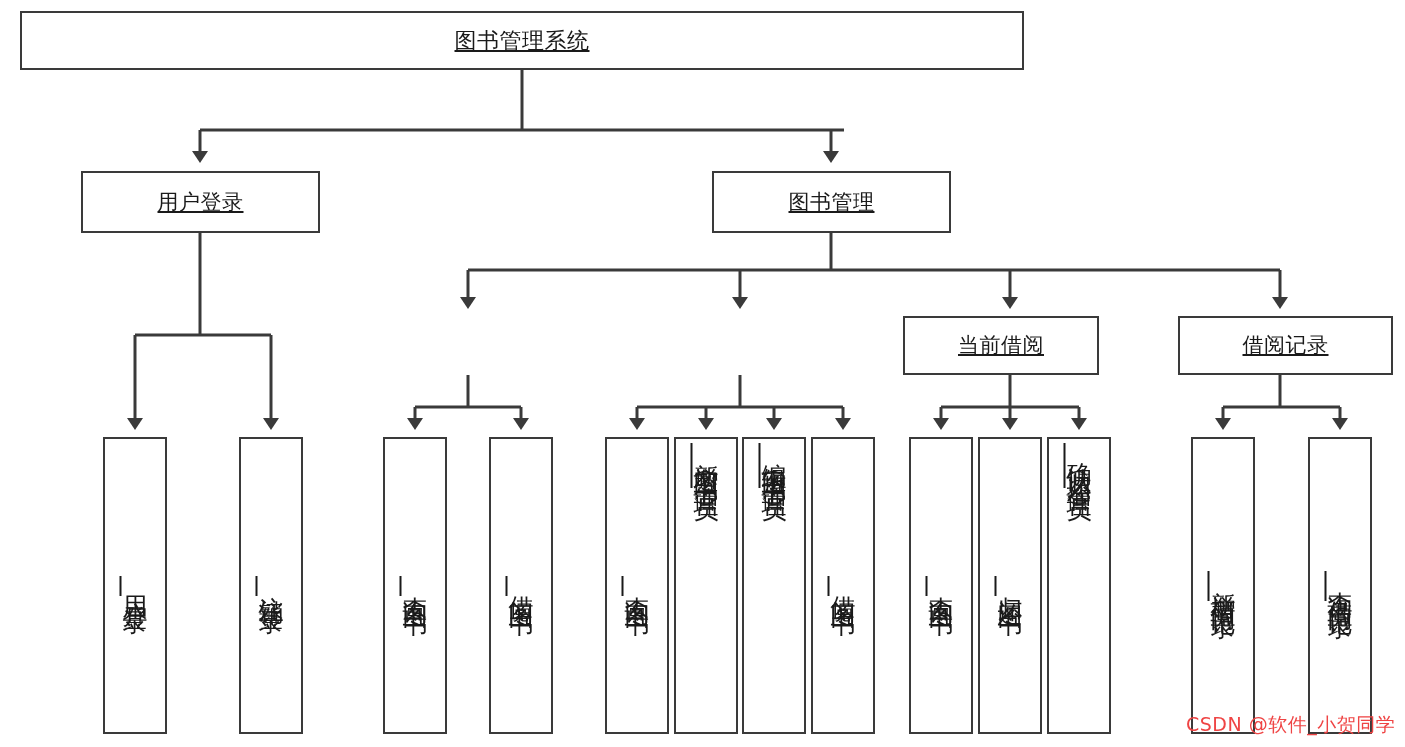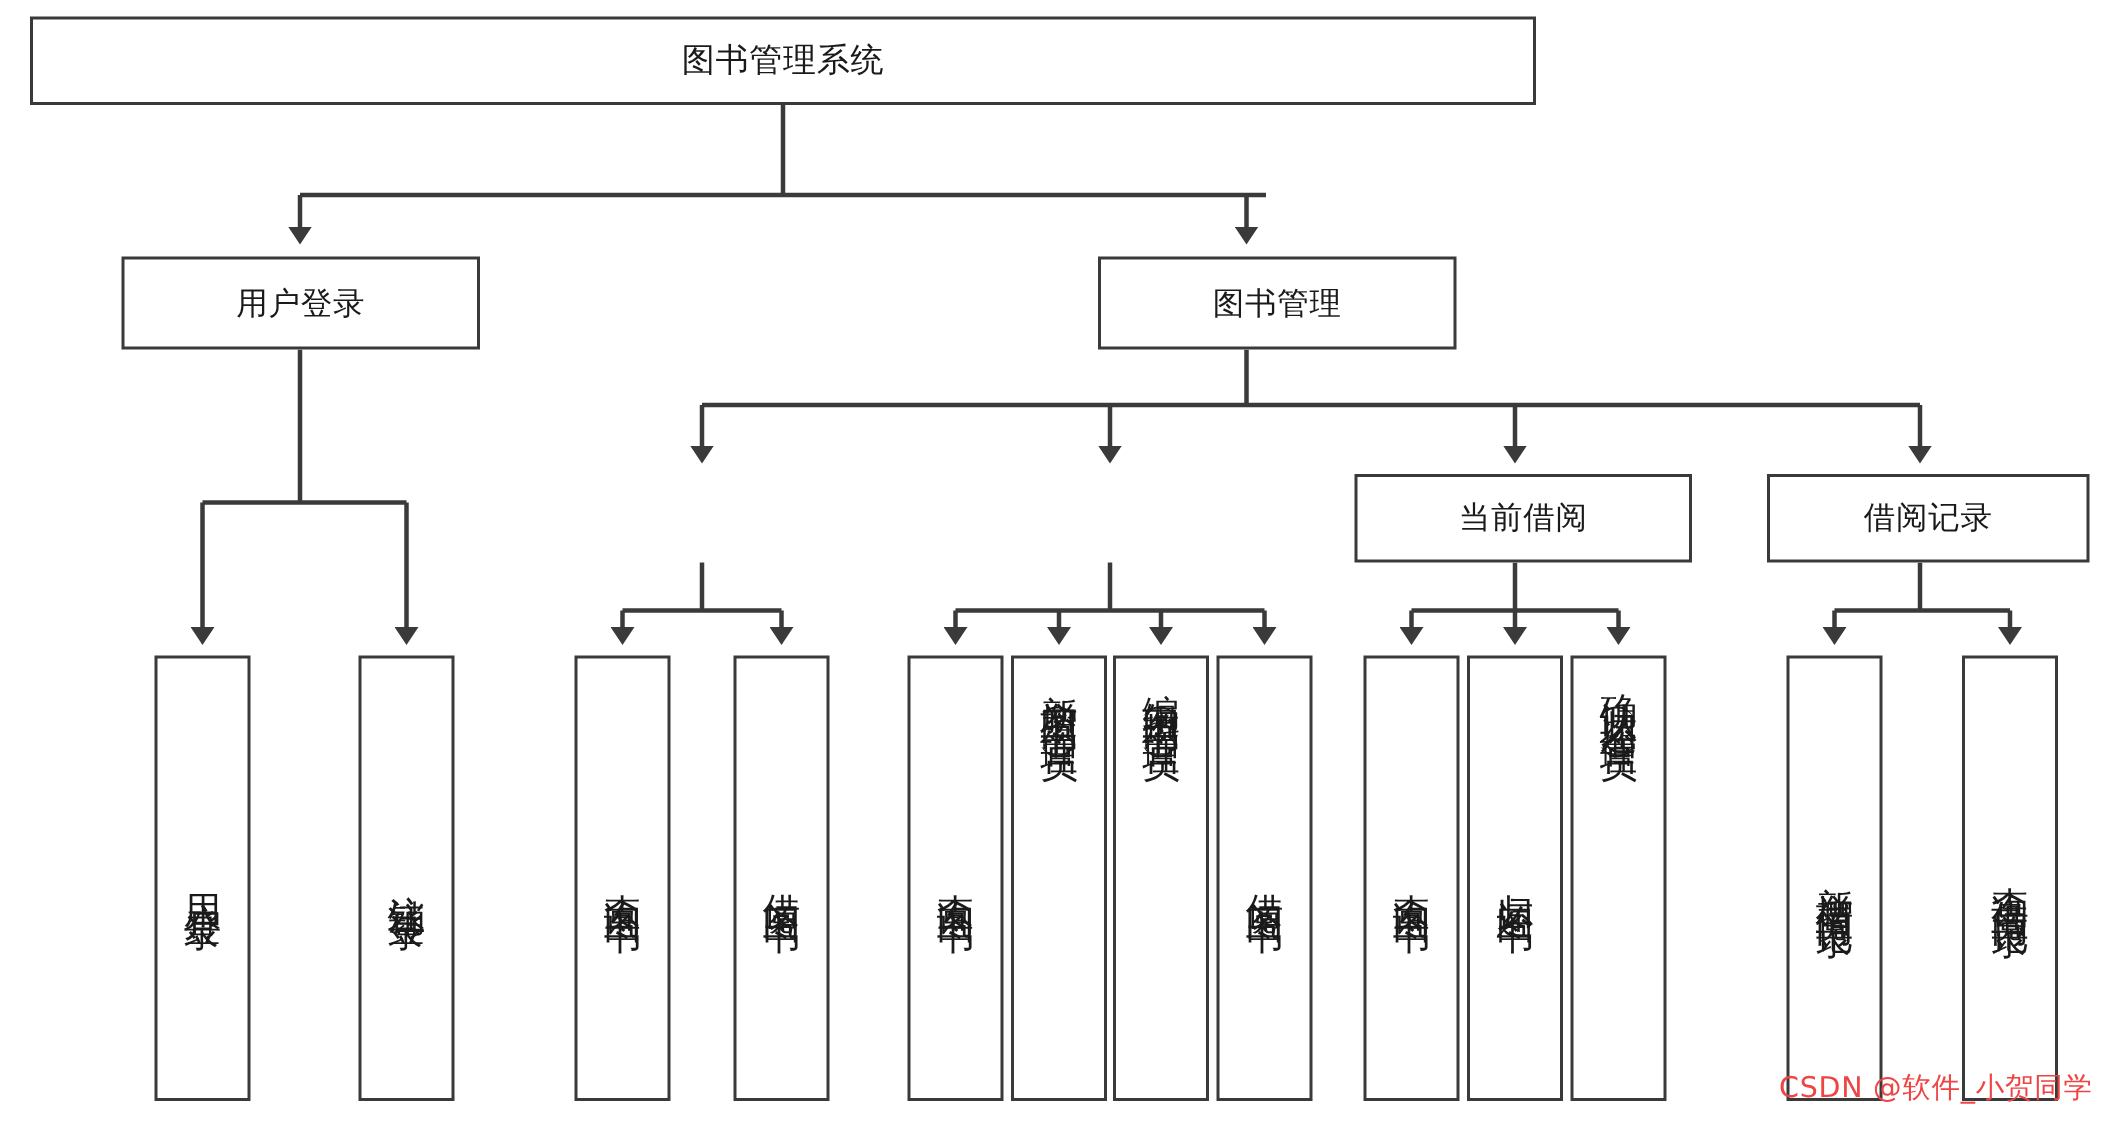--- a/index.html
+++ b/index.html
@@ -33,20 +33,21 @@
     display: flex;
     align-items: center;
     justify-content: center;
     color: #1a1a1a;
   }
   .node-label {
     display: block;
     text-align: left;
     line-height: 1.18;
     white-space: nowrap;
+    text-decoration: underline;
   }
   
   .node.horiz .node-label {
     font-size: 21px;
     letter-spacing: 0.5px;
   }
   .node.root .node-label {
     font-size: 22px;
   }
   
@@ -135,25 +136,25 @@
     </g>
   </svg>
 
   <div class="node horiz root" style="left:20px; top:11px; width:1004px; height:59px;">
     <span class="node-label">图书管理系统</span>
   </div>
 
   <div class="node horiz" style="left:81px; top:171px; width:239px; height:62px;">
     <span class="node-label">用户登录</span>
   </div>
-  <div class="node horiz" style="left:732px; top:171px; width:239px; height:62px;">
+  <div class="node horiz" style="left:712px; top:171px; width:239px; height:62px;">
     <span class="node-label">图书管理</span>
   </div>
 
-  <div class="node horiz" style="left:903px; top:316px; width:225px; height:59px;">
+  <div class="node horiz" style="left:903px; top:316px; width:196px; height:59px;">
     <span class="node-label">当前借阅</span>
   </div>
   <div class="node horiz" style="left:1178px; top:316px; width:215px; height:59px;">
     <span class="node-label">借阅记录</span>
   </div>
 
   <div class="node vert center" style="left:103px; top:437px; width:64px; height:297px;">
     <span class="node-label">用户登录</span>
   </div>
   <div class="node vert center" style="left:239px; top:437px; width:64px; height:297px;">

